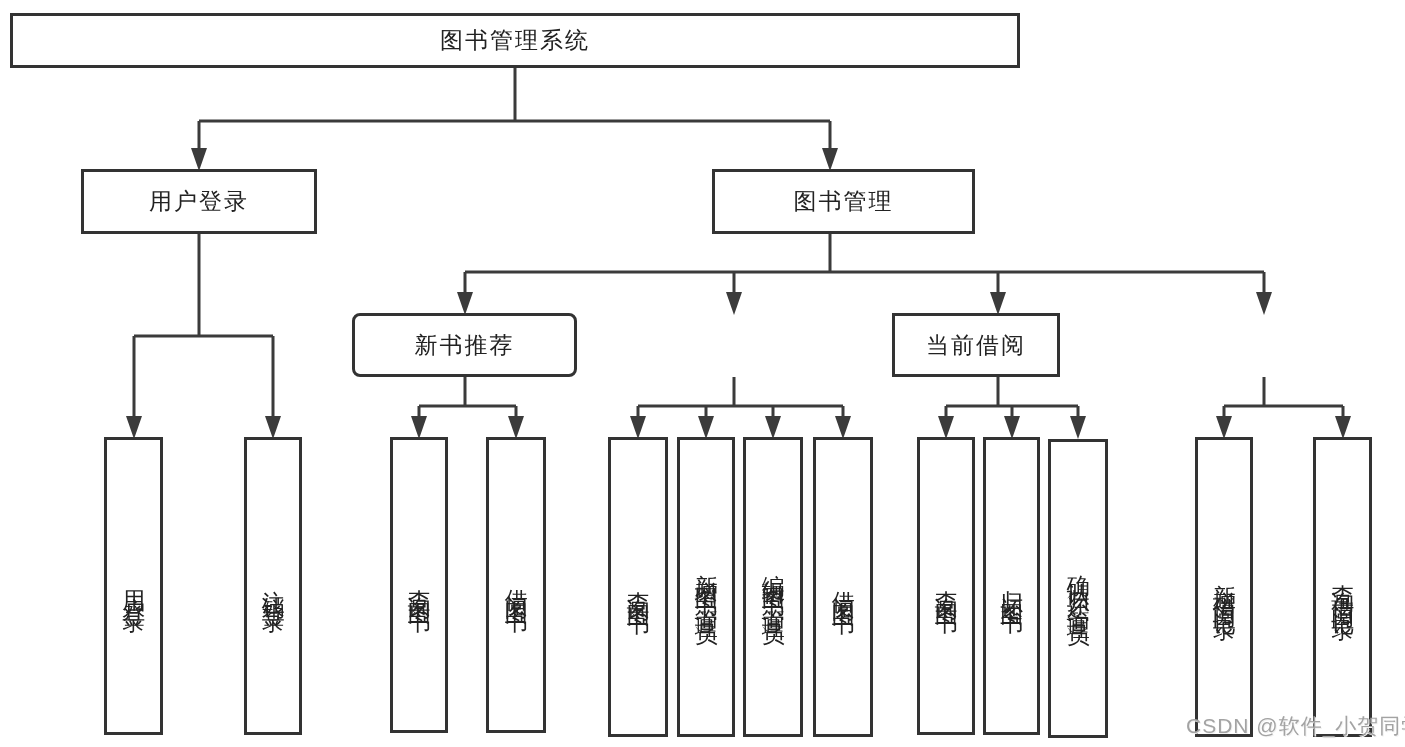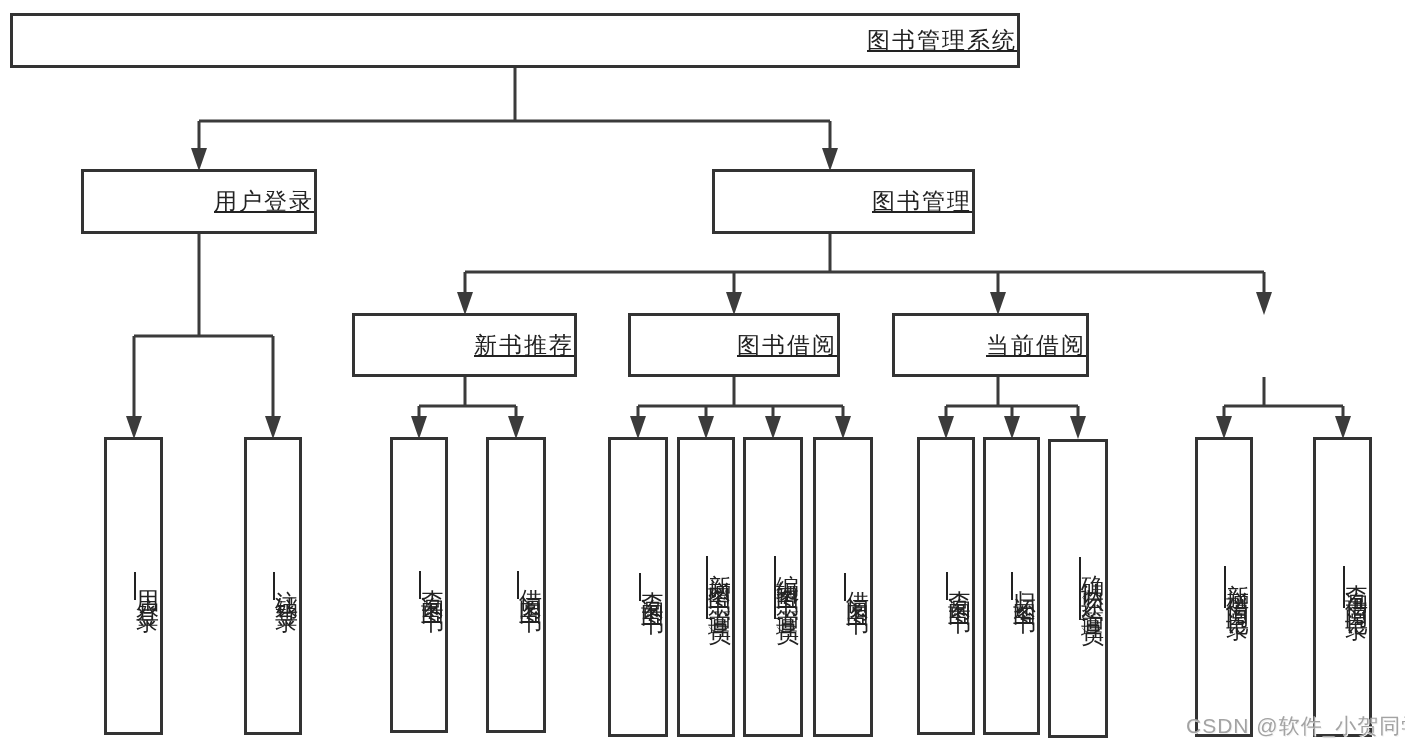--- a/index.html
+++ b/index.html
@@ -24,23 +24,22 @@
   svg.connectors{
     position:absolute;left:0;top:0;z-index:1;
     pointer-events:none;
   }
   .node{
     position:absolute;
     box-sizing:border-box;
     background:var(--fill);
     border:3px solid var(--border);
     color:var(--text);
-    display:flex;align-items:center;justify-content:flex-end;
+    display:flex;align-items:center;justify-content:center;
     z-index:2;
-    text-decoration:underline;
   }
   .hbox span{
     font-size:23px;
     letter-spacing:2px;
     white-space:nowrap;
   }
   .vbox span{
     writing-mode:vertical-rl;
     text-orientation:mixed;
     font-size:23px;
@@ -107,27 +106,24 @@
     <span>图书管理系统</span>
   </div>
 
   <div class="node hbox" style="left:81px;top:169px;width:236px;height:65px;">
     <span>用户登录</span>
   </div>
   <div class="node hbox" style="left:712px;top:169px;width:263px;height:65px;">
     <span>图书管理</span>
   </div>
 
-  <div class="node hbox" style="left:352px;top:313px;width:225px;height:64px;">
+  <div class="node hbox" style="left:352px;top:313px;width:225px;height:64px;border-radius:8px;">
     <span>新书推荐</span>
   </div>
-  <div class="node hbox" style="left:628px;top:313px;width:212px;height:64px;">
-    <span>图书借阅</span>
-  </div>
-  <div class="node hbox" style="left:892px;top:313px;width:197px;height:64px;">
+  <div class="node hbox" style="left:892px;top:313px;width:168px;height:64px;">
     <span>当前借阅</span>
   </div>
 
   <div class="node vbox" style="left:104px;top:437px;width:59px;height:298px;">
     <span>用户登录</span>
   </div>
   <div class="node vbox" style="left:244px;top:437px;width:58px;height:298px;">
     <span>注销登录</span>
   </div>
 

